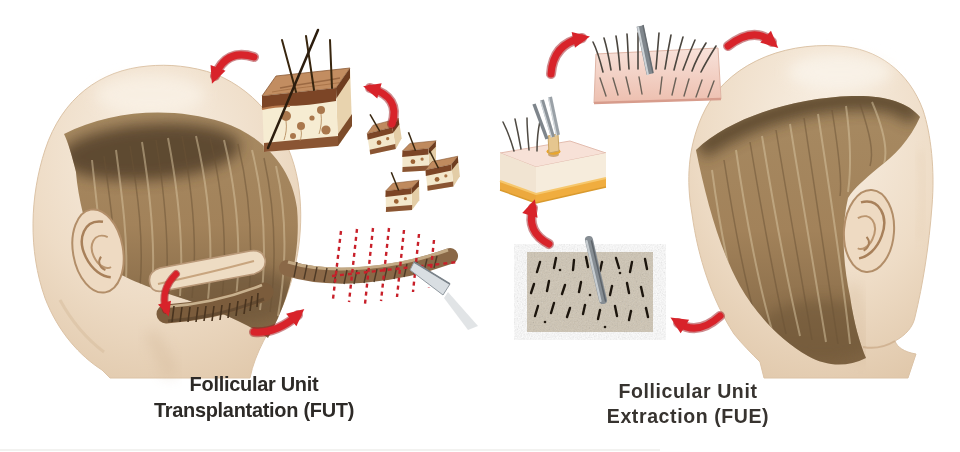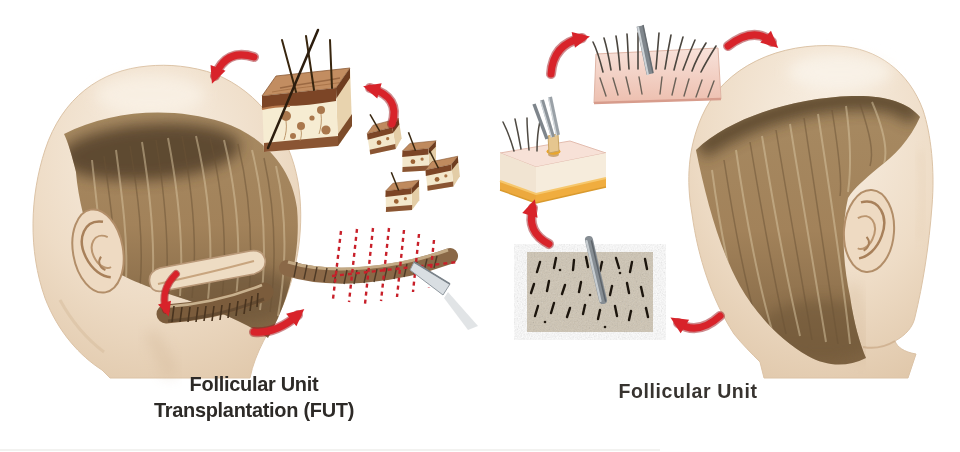--- a/index.html
+++ b/index.html
@@ -412,16 +412,17 @@
   </g>
 </g>
 </svg>
 
 <div class="caption fut-caption">
   <span>Follicular Unit</span>
   <span>Transplantation (FUT)</span>
 </div>
 <div class="caption fue-caption">
   <span>Follicular Unit</span>
+  <span>Extraction (FUE)</span>
 </div>
 
 <div class="edge-artifact"></div>
 </div>
 
 </body></html>

